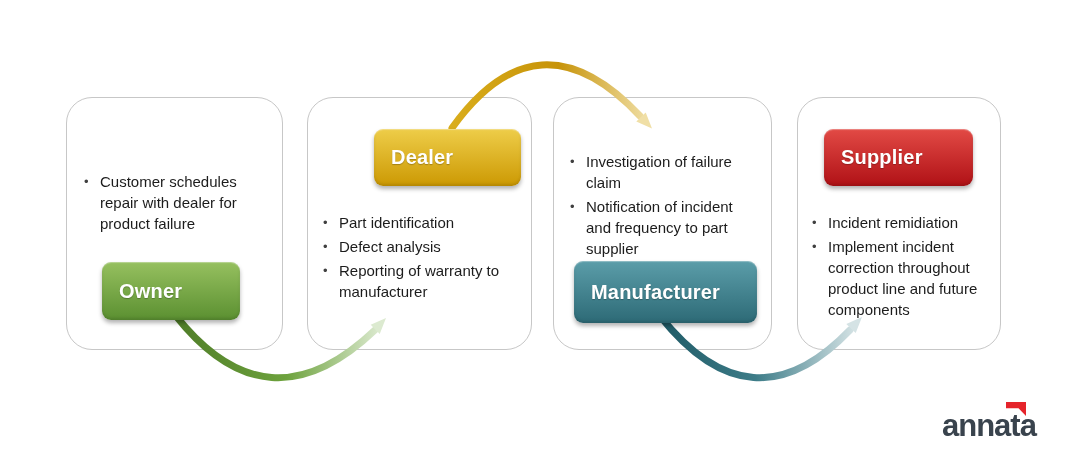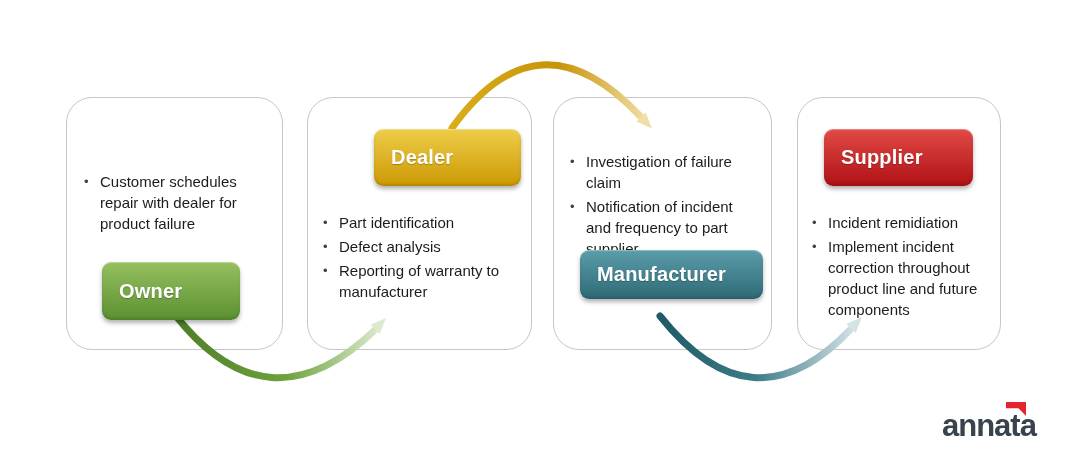--- a/index.html
+++ b/index.html
@@ -24,21 +24,21 @@
   .badge{
     position:absolute;border-radius:9px;color:#ffffff;
     display:flex;align-items:center;padding-left:17px;box-sizing:border-box;
     font-size:20px;font-weight:600;letter-spacing:0.2px;
     box-shadow:0 3px 4px rgba(0,0,0,0.30), inset 0 1px 1px rgba(255,255,255,0.35), inset 0 -2px 3px rgba(0,0,0,0.12);
     text-shadow:0 1px 1px rgba(0,0,0,0.25);
     z-index:3;
   }
   .badge-owner{left:35px;top:164px;width:138px;height:58px;}
   .badge-dealer{left:66px;top:31px;width:147px;height:57px;}
-  .badge-manufacturer{left:20px;top:152px;width:183px;height:49px;margin-left:6px;}
+  .badge-manufacturer{left:20px;top:163px;width:183px;height:62px;}
   .badge-supplier{left:26px;top:31px;width:149px;height:57px;}
 
   .bullets{
     position:absolute;margin:0;padding:0;list-style:none;
     font-size:15px;line-height:21px;color:#1c1c1c;
   }
   .bullets li{position:relative;padding-left:17px;margin-bottom:3px;}
   .bullets li::before{
     content:"\2022";position:absolute;left:1px;top:0;
     color:#404040;font-size:13px;

